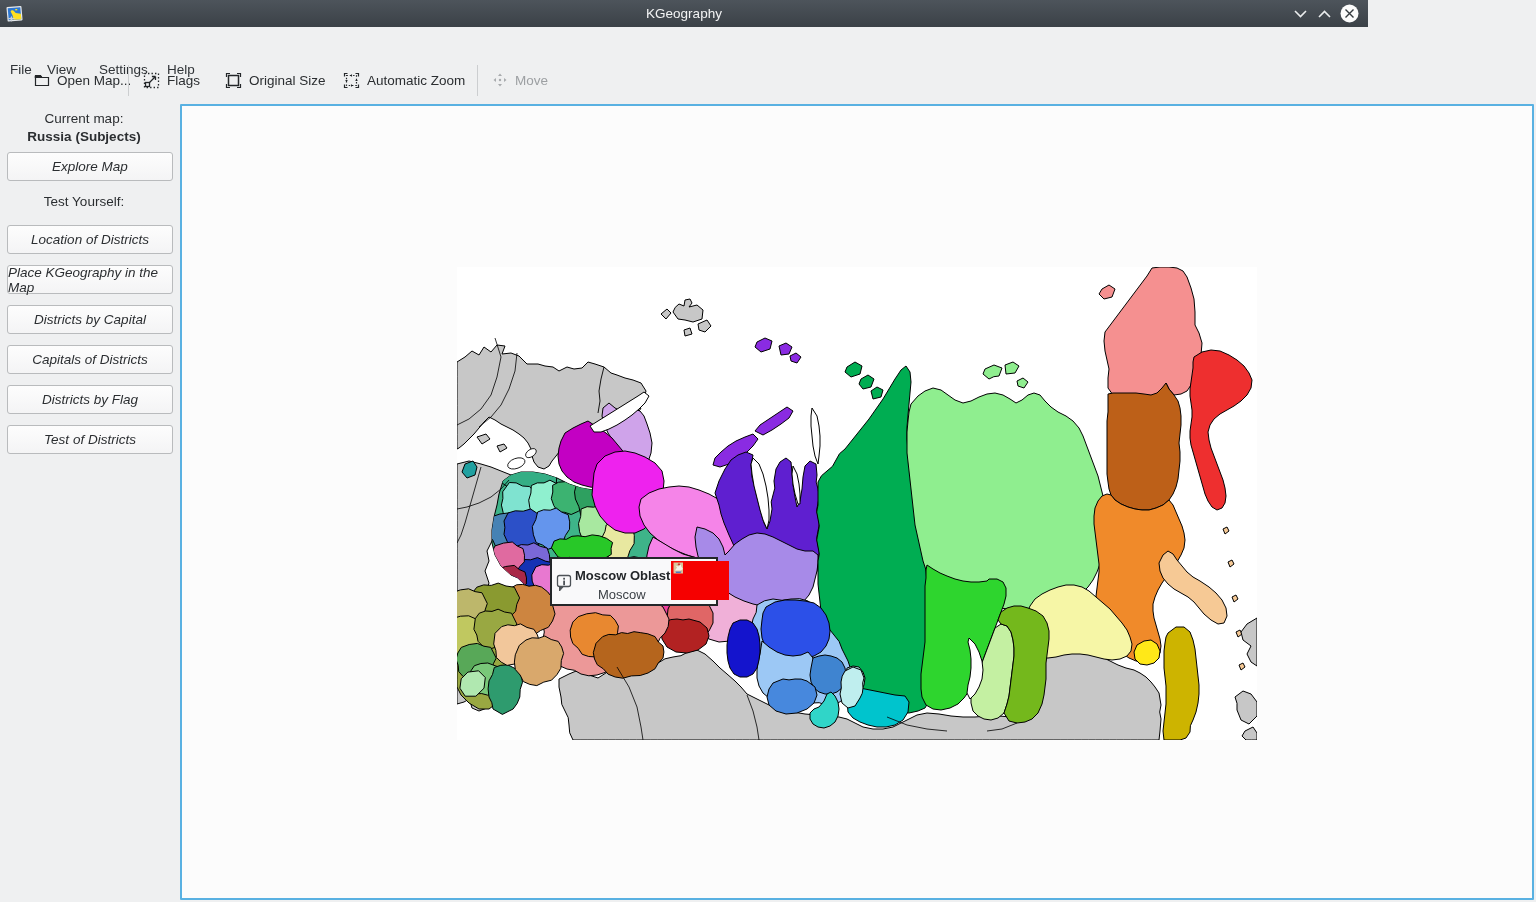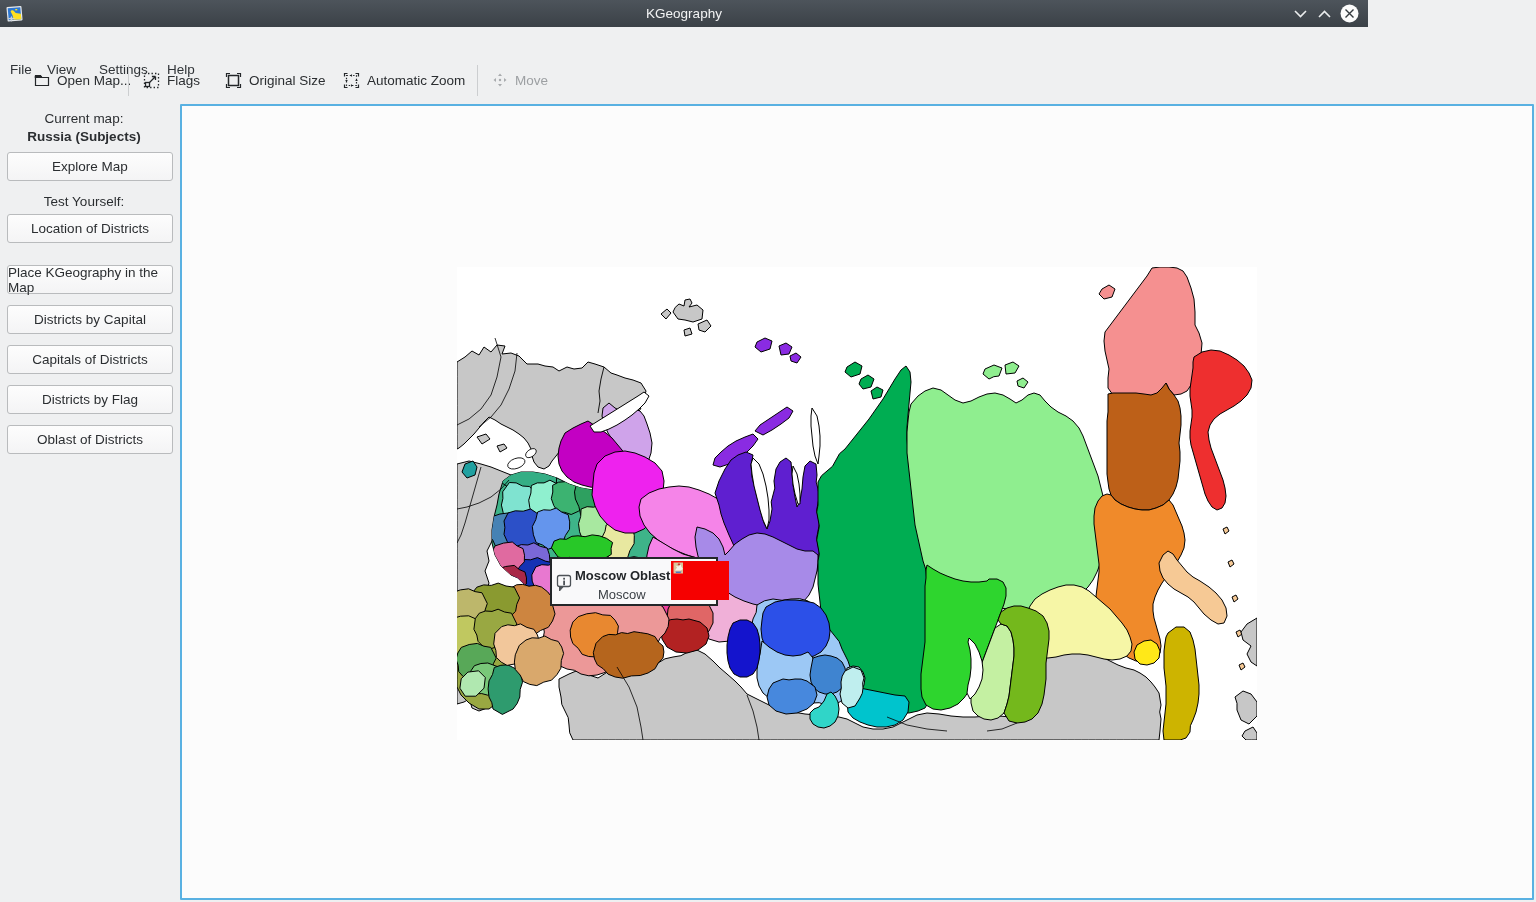--- a/index.html
+++ b/index.html
@@ -14,21 +14,21 @@
 #menubar { position:absolute; left:0; top:27px; width:1536px; height:34px; }
 #menubar span { position:absolute; top:0; height:34px; line-height:34px; font-size:13.5px; color:#2f3337;margin-top:26px; }
 #toolbar { position:absolute; left:0; top:61px; width:1536px; height:40px; }
 .titem { position:absolute; top:0; height:38px; display:flex; align-items:center; font-size:13.5px; color:#2b2e31; }
 .titem svg { margin-right:7px; }
 .tsep { position:absolute; top:4px; width:1px; height:31px; background:#ccced0; }
 #sidebar { position:absolute; left:0; top:104px; width:180px; }
 .sblabel { position:absolute; left:0; width:168px; text-align:center; font-size:13.5px; color:#2b2e31; }
 .sbbtn { position:absolute; left:7px; width:166px; height:29px; border:1px solid #b9bbbd; border-radius:3px;
   background:linear-gradient(#fdfdfd,#f4f4f5); font-size:13.5px; color:#2b2e31;
-  display:flex; align-items:center; justify-content:center; }
+  display:flex; align-items:center; justify-content:center;font-style:italic; }
 #mapframe { position:absolute; left:180px; top:104px; width:1354px; height:796px;
   border:2px solid #59b1e2; background:#fcfcfc; border-radius:1px; }
 #mapsvg { position:absolute; left:457px; top:267px; }
 #tooltip { position:absolute; left:550px; top:557px; width:168px; height:49px;
   background:#f9f9fa; border:2px solid #232629; }
 </style>
 </head>
 <body>
 <div id="titlebar">
   <div class="title">KGeography</div>
@@ -93,26 +93,26 @@
       <circle cx="8" cy="8" r="1.2" fill="#a8abae"></circle>
     </svg>
     <span>Move</span>
   </div>
 </div>
 <div id="sidebar">
   <div class="sblabel" style="top:7px;">Current map:</div>
   <div class="sblabel" style="top:25px; font-weight:bold;">Russia (Subjects)</div>
   <div class="sbbtn" style="top:48px;">Explore Map</div>
   <div class="sblabel" style="top:90px;">Test Yourself:</div>
-  <div class="sbbtn" style="top:110px;">Location of Districts</div>
+  <div class="sbbtn" style="top:121px;">Location of Districts</div>
   <div class="sbbtn" style="top:161px;">Place KGeography in the Map</div>
   <div class="sbbtn" style="top:201px;">Districts by Capital</div>
   <div class="sbbtn" style="top:241px;">Capitals of Districts</div>
   <div class="sbbtn" style="top:281px;">Districts by Flag</div>
-  <div class="sbbtn" style="top:321px;">Oblast of Districts</div>
+  <div class="sbbtn" style="top:321px;">Test of Districts</div>
 </div>
 <div id="mapframe"></div>
 <svg id="mapsvg" width="800" height="473" viewBox="0 0 800 473">
 <rect x="0" y="0" width="800" height="473" fill="#ffffff"></rect>
 <path fill="#c7c7c7" stroke="#000" stroke-width="1.0" d="M216.0,45.0 218.2,40.4 222.0,37.0 227.0,39.0 228.0,33.0 233.0,32.0 235.0,36.0 232.0,40.0 240.0,38.0 246.0,43.0 245.0,52.0 236.0,55.0 228.0,53.0 221.0,52.0 Z"></path>
 <path fill="#c7c7c7" stroke="#000" stroke-width="1.0" d="M241.0,57.0 250.0,53.0 254.0,59.0 248.0,65.0 242.0,63.0 Z"></path>
 <path fill="#c7c7c7" stroke="#000" stroke-width="1.0" d="M204.0,47.0 210.0,42.0 214.0,46.0 209.0,52.0 Z"></path>
 <path fill="#c7c7c7" stroke="#000" stroke-width="1.0" d="M227.0,63.0 233.0,61.0 235.0,67.0 228.0,69.0 Z"></path>
 <path fill="#c7c7c7" stroke="#000" stroke-width="1.0" d="M0.0,95.0 8.0,90.0 15.0,84.0 22.0,88.0 27.0,80.0 34.0,85.0 40.0,78.0 48.0,79.0 45.0,87.0 54.0,86.0 62.0,89.0 70.0,97.0 81.0,97.0 88.0,99.0 96.0,100.0 102.0,104.0 110.0,100.0 117.0,102.0 125.0,101.0 131.0,95.0 138.0,97.0 147.0,100.0 154.0,106.0 160.0,108.0 168.0,111.0 176.0,113.0 184.0,116.0 189.0,124.0 187.0,131.0 180.0,138.0 184.0,141.0 181.0,146.0 173.0,140.0 165.0,144.0 159.0,148.0 151.0,152.0 143.0,156.0 135.0,159.0 128.0,162.0 122.0,166.0 116.0,170.0 111.0,174.0 107.0,179.0 103.0,184.0 99.0,189.0 95.0,194.0 92.0,199.0 87.0,202.0 81.0,200.0 77.0,195.0 75.0,189.0 74.0,182.0 71.0,176.0 67.0,171.0 62.0,167.0 56.0,163.0 50.0,160.0 44.0,157.0 38.0,153.0 32.0,150.0 27.0,155.0 22.0,161.0 17.0,167.0 12.0,172.0 7.0,177.0 2.0,181.0 0.0,182.0 0.0,174.8 0.0,167.5 0.0,160.2 0.0,153.0 0.0,145.8 0.0,138.5 0.0,131.2 0.0,124.0 0.0,116.8 0.0,109.5 0.0,102.2 Z"></path>
 <path stroke="#000" stroke-width="0.9" fill="none" d="M147,100 L144,112 142,124 143,134 141,146"></path>

